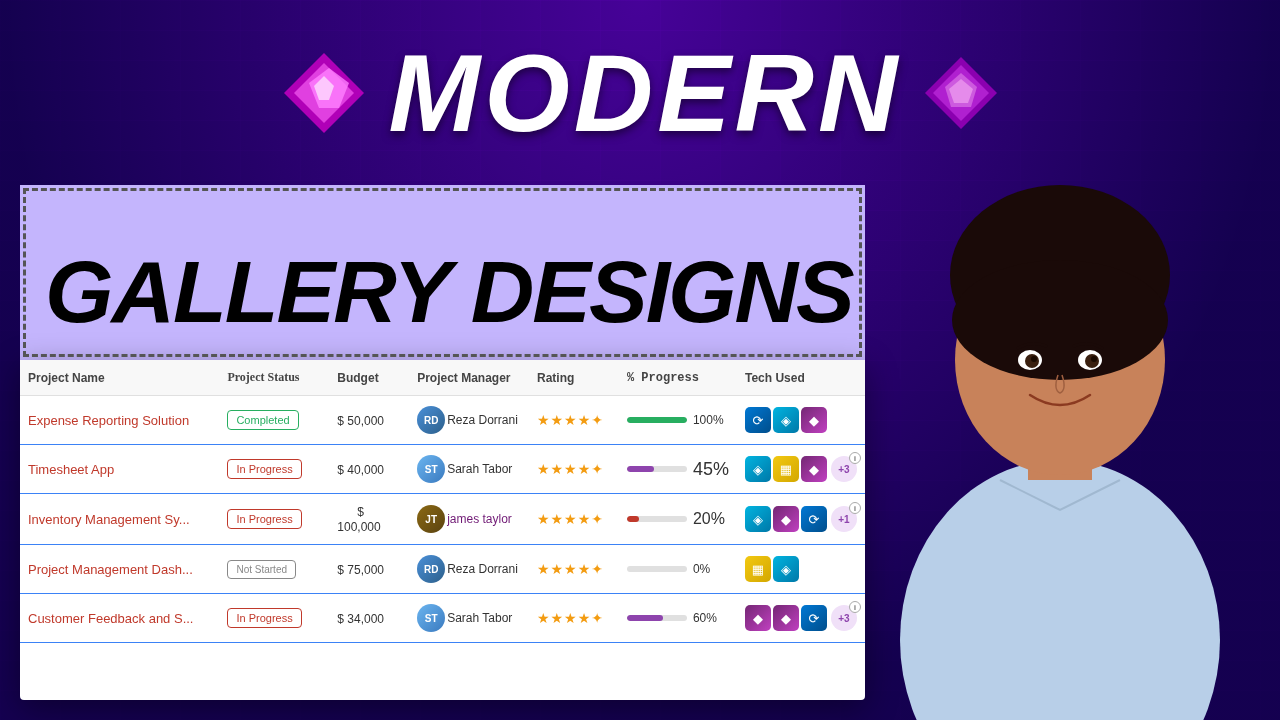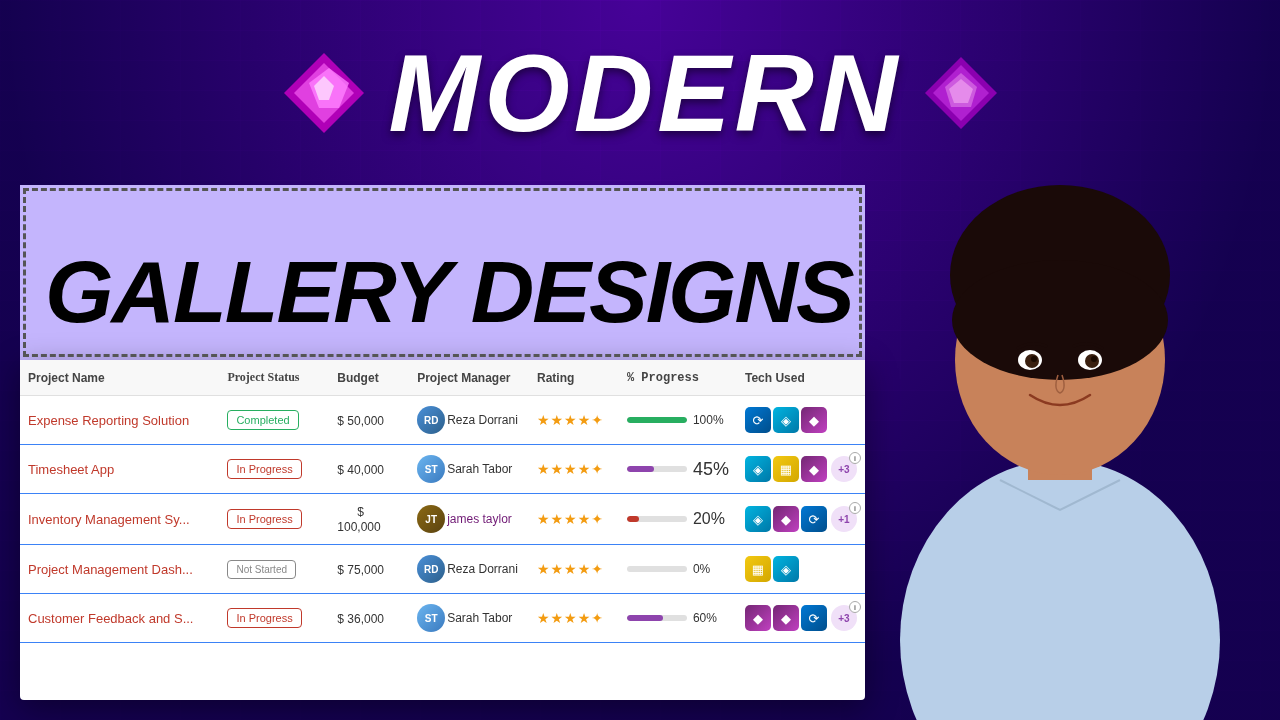--- a/index.html
+++ b/index.html
@@ -354,21 +354,21 @@
       </td>
     </tr>
         <tr>
       <td>
         <span class="project-name">Customer Feedback and S...</span>
       </td>
       <td>
         <span style="display:inline-block;padding:3px 8px;border-radius:4px;font-size:11px;font-weight:500;border:1.5px solid #c0392b;color:#c0392b;background:white;">In Progress</span>
       </td>
       <td>
-        <span style="font-size:12px;color:#333;">$ 36,000</span>
+        <span style="font-size:12px;color:#333;">$ 34,000</span>
       </td>
       <td>
         <div class="manager-cell">
           <span style="display:inline-flex;align-items:center;justify-content:center;width:28px;height:28px;border-radius:50%;background:linear-gradient(135deg,#6bb5f0,#3a7abf);color:white;font-size:10px;font-weight:bold;flex-shrink:0;">ST</span>
           <span style="font-size:12px;color:#333;">Sarah Tabor</span>
         </div>
       </td>
       <td>
         <span style="color:#f39c12;font-size:14px;letter-spacing:1px;">★★★★✦</span>
       </td>

